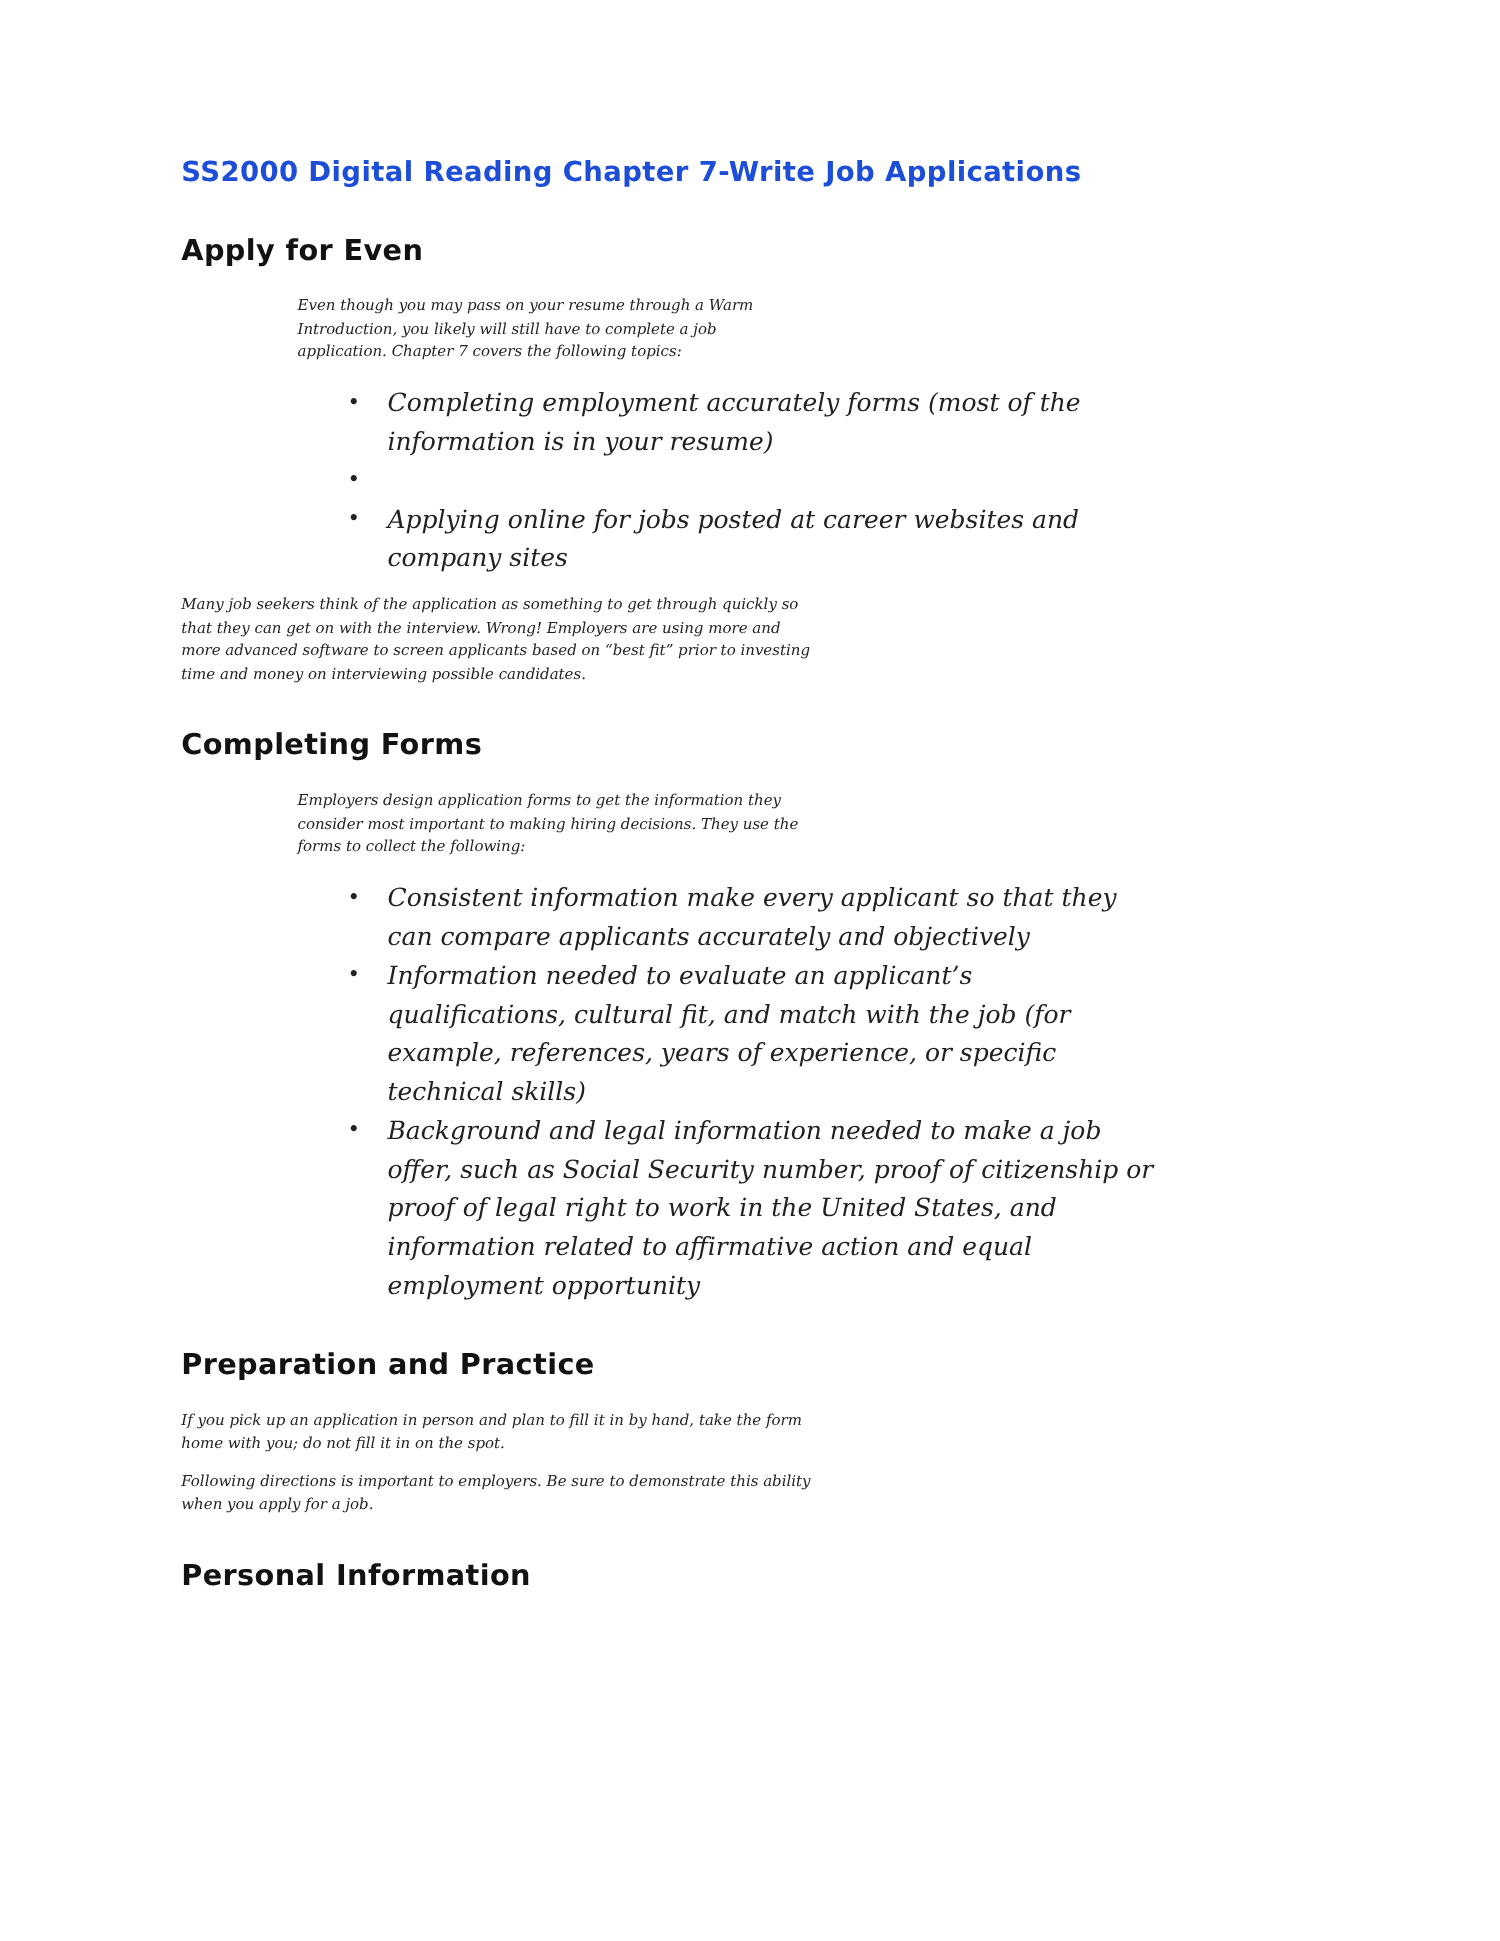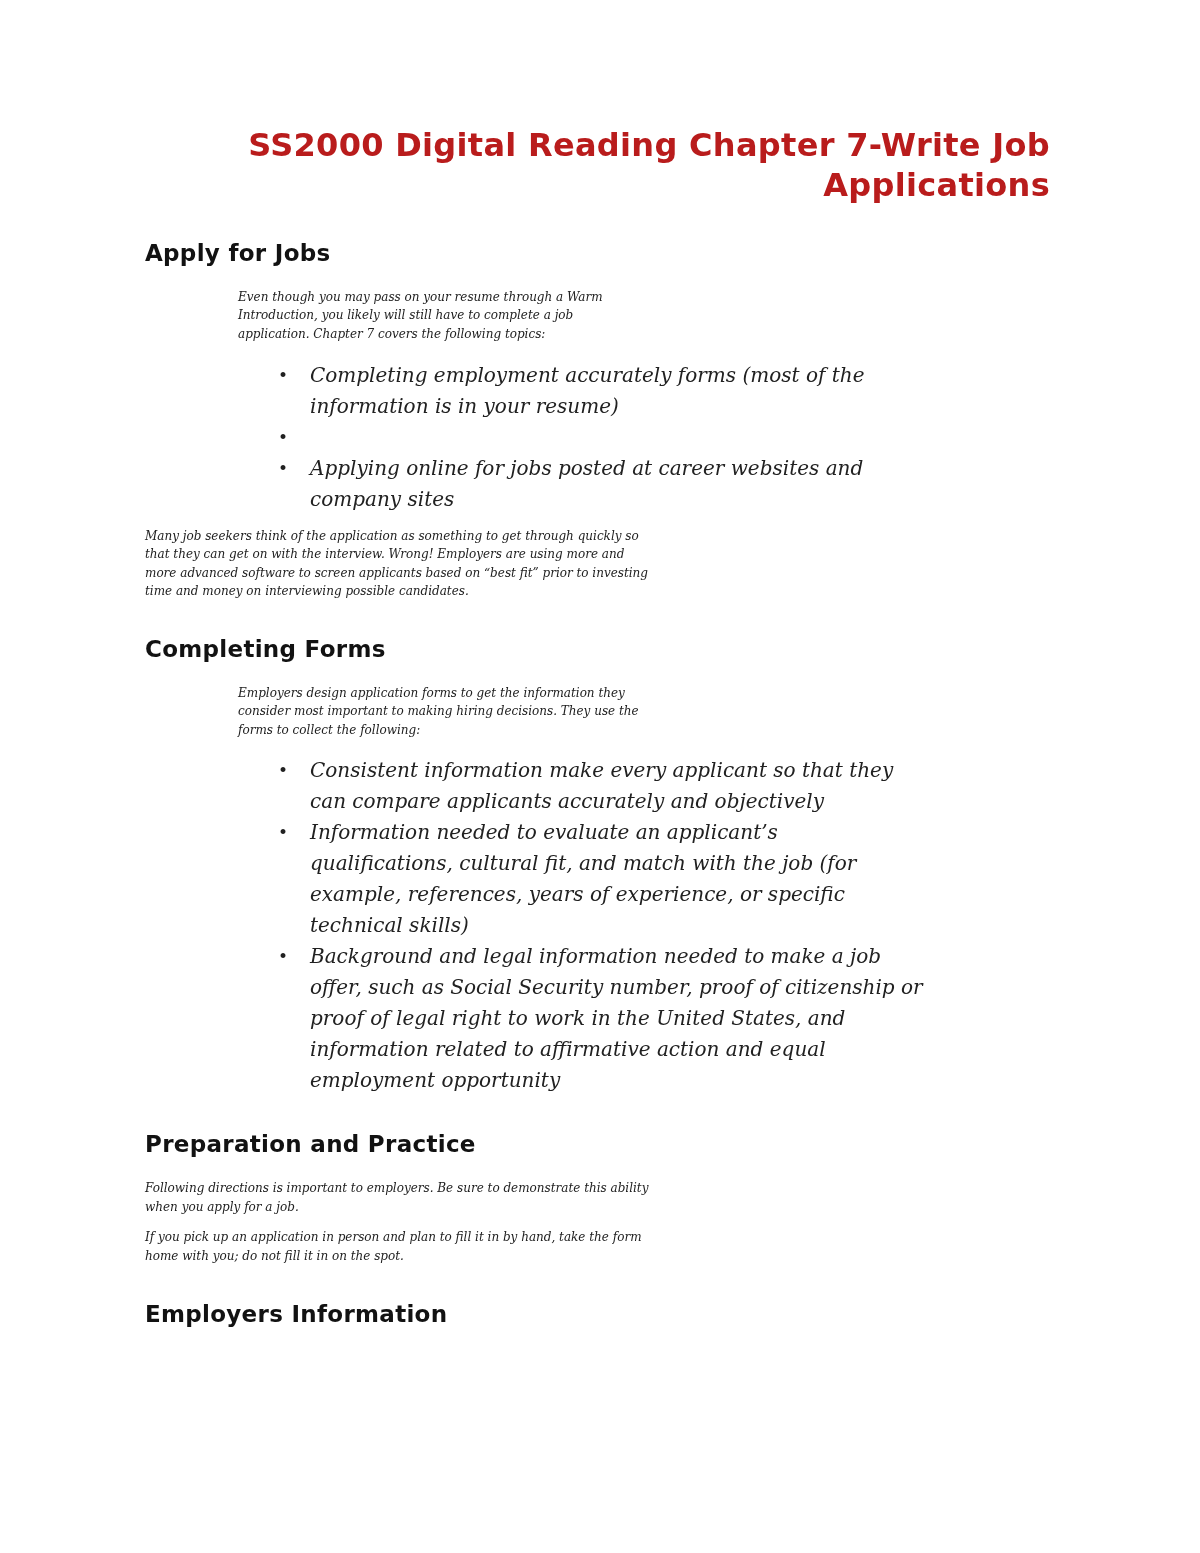--- a/index.html
+++ b/index.html
@@ -10,26 +10,25 @@
   }
   .page {
     width: 1200px;
     min-height: 1553px;
     background: #ffffff;
     padding: 125px 150px 80px 145px;
   }
   .doc-title {
     font-family: "DejaVu Sans", sans-serif;
     font-weight: bold;
-    font-size: 32px;
+    font-size: 22px;
     letter-spacing: 0.3px;
-    color: #b91c1c;
+    color: #1d4ed8;
     margin: 0 0 24px 0;
     line-height: 1.25;
-    text-align: right;
   }
   .doc-heading {
     font-family: "DejaVu Sans", sans-serif;
     font-weight: bold;
     font-size: 23px;
     letter-spacing: 0.3px;
     color: #121212;
     margin: 34px 0 20px 0;
     line-height: 1.25;
   }
@@ -69,21 +68,21 @@
   .bullet-text {
     white-space: pre-line;
   }
 </style>
 </head>
 <body>
 
 <div class="page">
   <div>
       <h1 class="doc-title">SS2000 Digital Reading Chapter 7-Write Job Applications</h1>
-      <h2 class="doc-heading">Apply for Jobs</h2>
+      <h2 class="doc-heading">Apply for Even</h2>
       <p class="body indent">Even though you may pass on your resume through a Warm
 Introduction, you likely will still have to complete a job
 application. Chapter 7 covers the following topics:</p>
       <ul class="bullets">
         <li>
           <span class="marker">•</span>
           <span class="bullet-text">Completing employment accurately forms (most of the
 information is in your resume)</span>
         </li>
         <li>
@@ -119,19 +118,19 @@
         <li>
           <span class="marker">•</span>
           <span class="bullet-text">Background and legal information needed to make a job
 offer, such as Social Security number, proof of citizenship or
 proof of legal right to work in the United States, and
 information related to affirmative action and equal
 employment opportunity</span>
         </li>
       </ul>
       <h2 class="doc-heading">Preparation and Practice</h2>
+      <p class="body">If you pick up an application in person and plan to fill it in by hand, take the form
+home with you; do not fill it in on the spot.</p>
       <p class="body">Following directions is important to employers. Be sure to demonstrate this ability
 when you apply for a job.</p>
-      <p class="body">If you pick up an application in person and plan to fill it in by hand, take the form
-home with you; do not fill it in on the spot.</p>
-      <h2 class="doc-heading">Employers Information</h2>
+      <h2 class="doc-heading">Personal Information</h2>
     </div>
 </div>
 
 </body></html>

